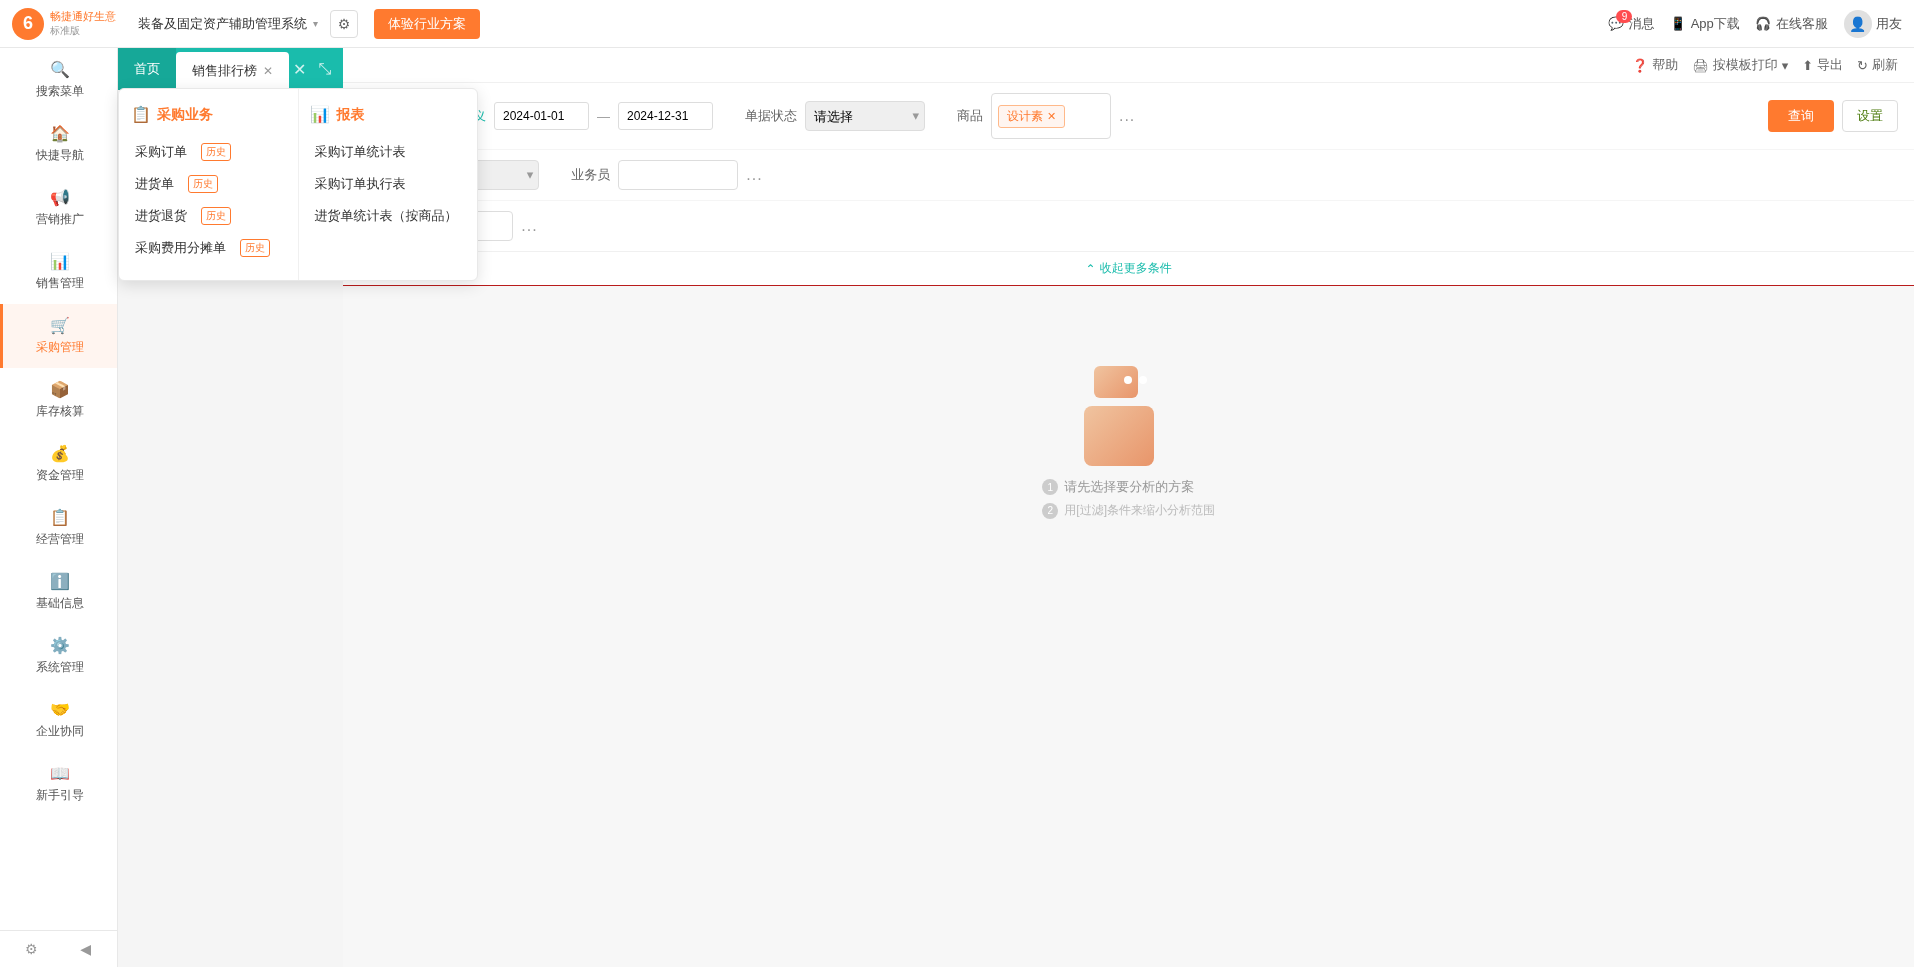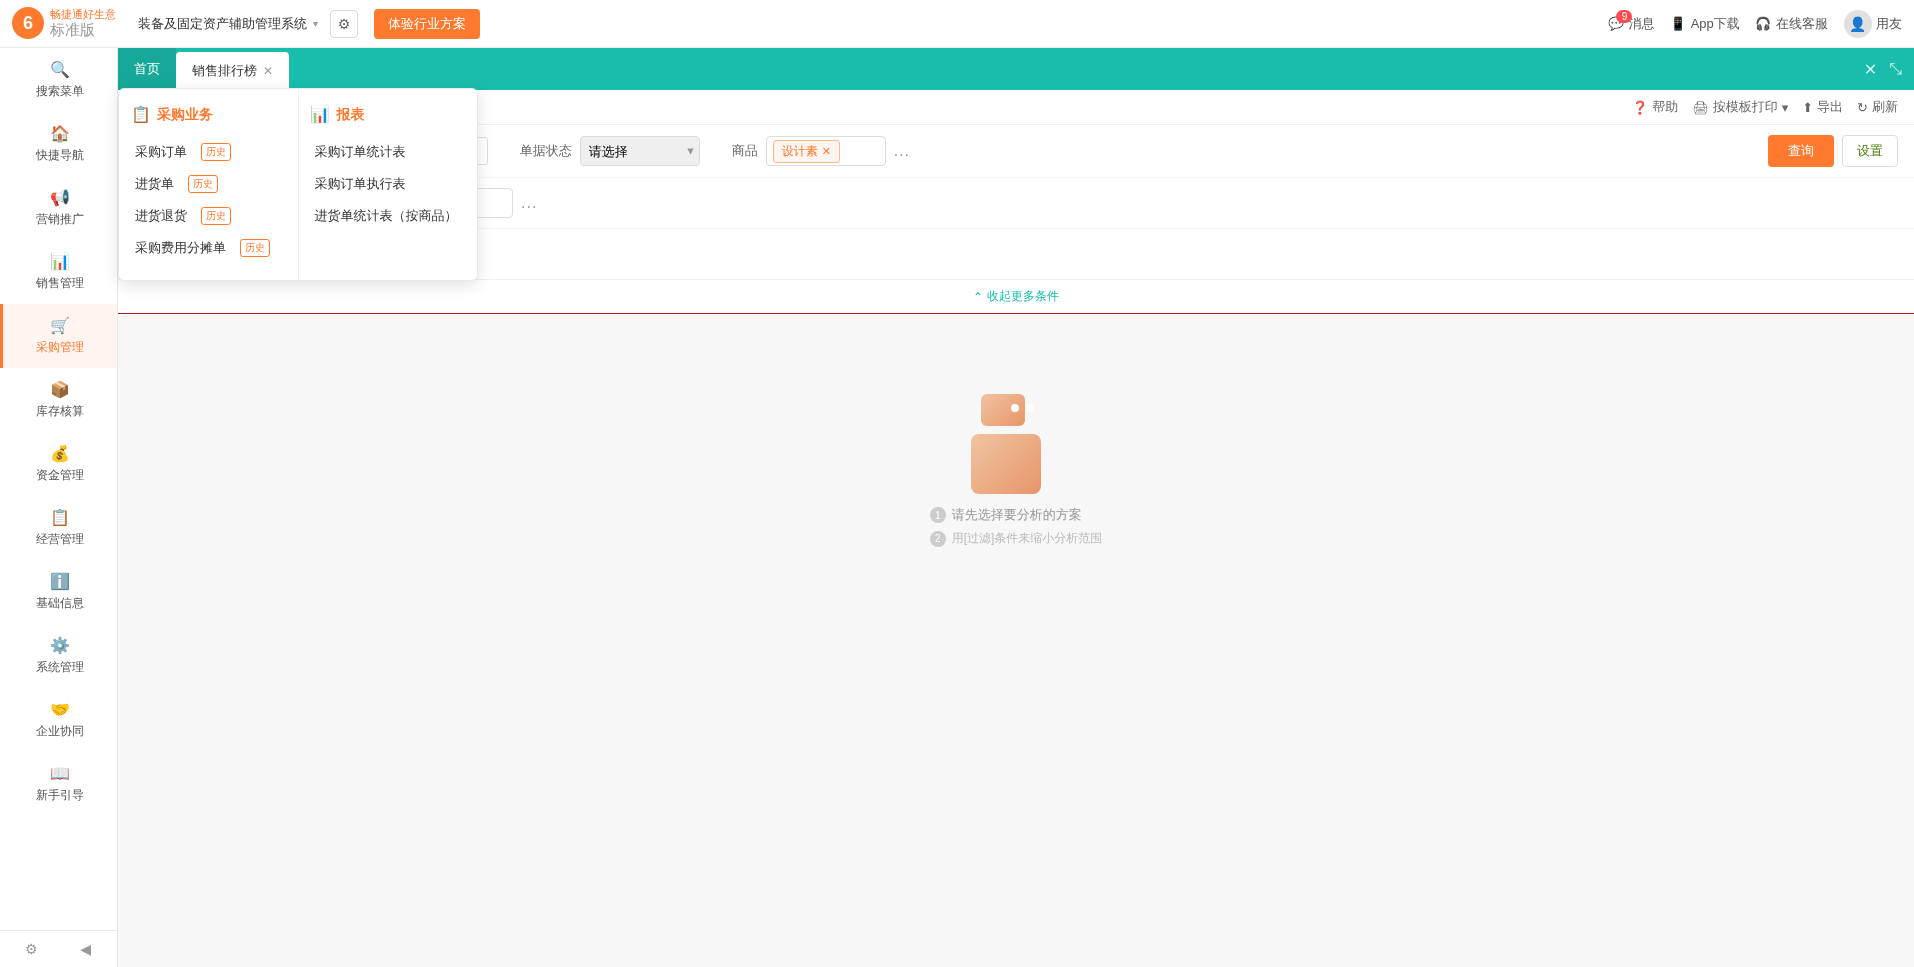--- a/index.html
+++ b/index.html
@@ -24,21 +24,21 @@
       flex-shrink: 0;
     }
     .logo-icon {
       width: 32px; height: 32px;
       background: #ff7a2f;
       border-radius: 50%;
       display: flex; align-items: center; justify-content: center;
       color: #fff; font-size: 18px; font-weight: bold;
     }
     .logo-text { font-size: 11px; color: #ff7a2f; line-height: 1.3; }
-    .logo-sub { font-size: 15px; color: #999; font-family: Liberation Mono, monospace; }
+    .logo-sub { font-size: 10px; color: #999; font-family: Liberation Mono, monospace; }
     .top-bar-system {
       display: flex; align-items: center; gap: 6px;
       color: #333; font-size: 13px;
       margin-left: 8px;
     }
     .system-name { color: #333; font-size: 13px; }
     .chevron-down { color: #999; font-size: 10px; }
     .gear-btn {
       width: 28px; height: 28px; border-radius: 4px;
       border: 1px solid #ddd; background: #fff;
@@ -93,21 +93,21 @@
     .sidebar-bottom {
       margin-top: auto; display: flex; align-items: center;
       padding: 10px 8px; gap: 8px; border-top: 1px solid #e8e8e8;
     }
     .sidebar-bottom-btn {
       flex: 1; display: flex; align-items: center; justify-content: center;
       cursor: pointer; color: #999; font-size: 14px;
     }
 
     
-    .main-content { flex: 1; display: flex; flex-direction: column; overflow: hidden; }
+    .main-content { flex: 1; display: flex; flex-direction: row; overflow: hidden; }
 
     
     .tab-bar {
       height: 42px; background: #1abcac;
       display: flex; align-items: center; padding: 0 0;
     }
     .tab-item {
       height: 42px; display: flex; align-items: center;
       padding: 0 16px; cursor: pointer; font-size: 13px;
       color: rgba(255,255,255,0.8); position: relative;
@@ -382,21 +382,21 @@
             <div style="position:relative; display:inline-block;">
               <select style="border:1px solid #ddd; border-radius:4px; padding:4px 24px 4px 8px; font-size:13px; height:30px; min-width:120px; appearance:none;">
                 <option value="">请选择</option>
               </select>
               <span style="position:absolute; right:6px; top:7px; color:#999; pointer-events:none;">▾</span>
             </div>
           </div>
 
           <div style="display:flex; align-items:center; gap:8px; margin-left:16px;">
             <span style="color:#666; font-size:13px;">商品</span>
-            <div style="display:inline-flex; align-items:center; gap:4px; border:1px solid #ddd; border-radius:4px; padding:2px 6px; min-width:120px; height:30px; background:#fff;">
+            <div style="display:inline-flex; align-items:center; gap:4px; border:1px solid #ddd; border-radius:4px; padding:2px 6px; min-width:120px; height:46px; background:#fff;">
               <span class="tag-item">
                 <span>设计素</span>
                 <span class="tag-close">✕</span>
               </span>
             </div>
             <span class="dots-btn">...</span>
           </div>
 
           <div style="margin-left:auto; display:flex; gap:8px;">
             <button class="query-btn">查询</button>

